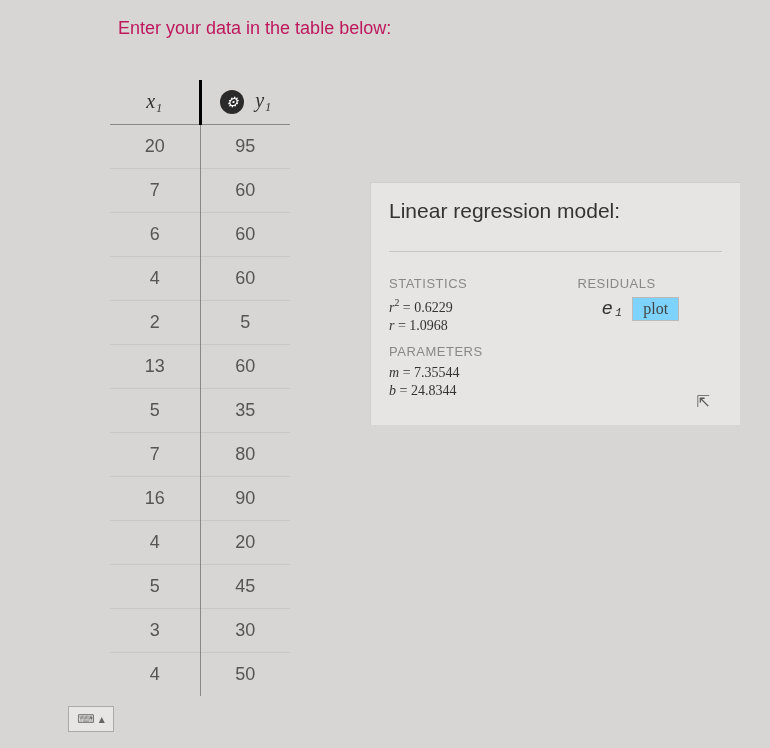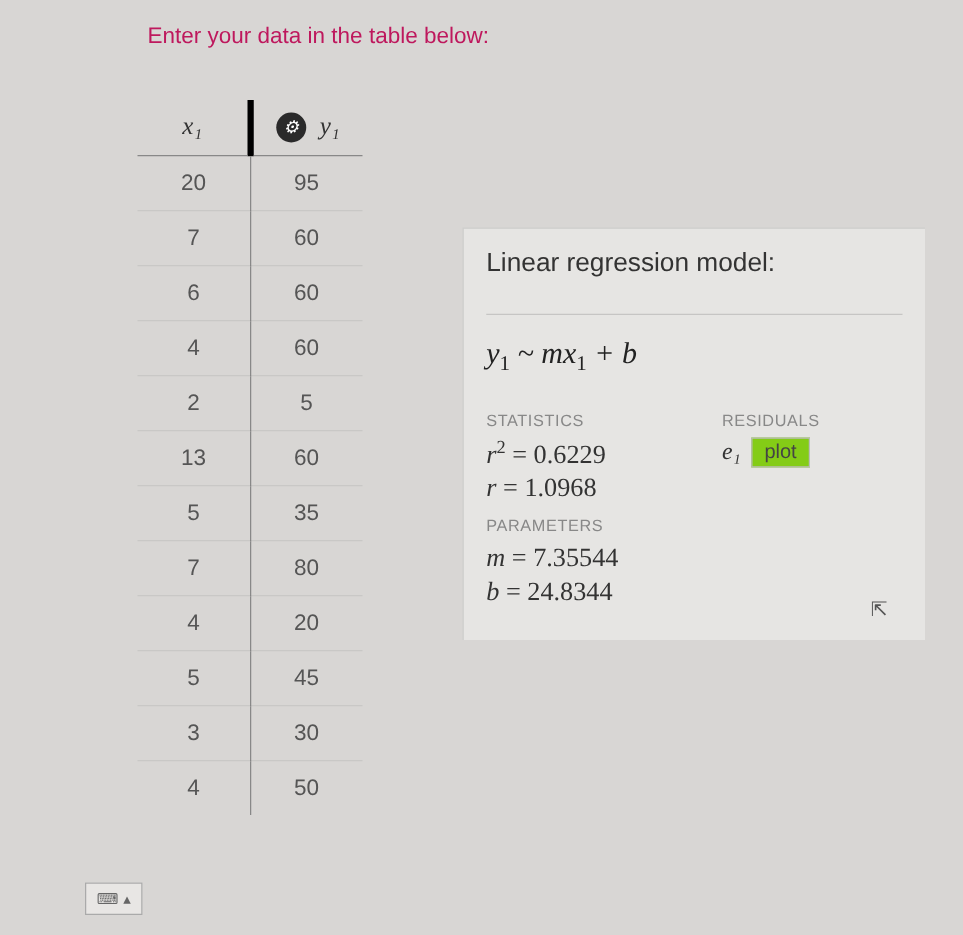--- a/index.html
+++ b/index.html
@@ -38,21 +38,21 @@
   }
   .data-table th {
     font-style: italic;
     font-family: "Times New Roman", serif;
     font-size: 20px;
     color: #333;
     border-bottom: 1px solid #888;
     position: relative;
   }
   .data-table td.col-x { border-right: 1px solid #888; }
-  .data-table th.col-x { border-right: 5px solid #000000; }
+  .data-table th.col-x { border-right: 3px solid #000000; }
   .data-table tbody tr td { border-bottom: 1px solid rgba(120,120,120,0.15); }
   .data-table tbody tr:last-child td { border-bottom: none; }
   .gear {
     display: inline-flex;
     width: 24px; height: 24px;
     border-radius: 50%;
     background: #2a2a2a;
     color: #fff;
     align-items: center;
     justify-content: center;
@@ -89,43 +89,45 @@
   }
   .stat-block { flex: 1; }
   .stat-head {
     font-size: 13px;
     letter-spacing: 0.5px;
     color: #888;
     margin: 10px 0 6px 0;
   }
   .stat-line {
     font-family: "Times New Roman", serif;
-    font-size: 21px;
+    font-size: 14px;
     color: #333;
     margin: 2px 0;
   }
   .stat-line i { font-style: italic; }
   .sup { font-size: 0.7em; vertical-align: super; }
   .resid-row {
     display: flex;
     align-items: center;
     gap: 8px;
   }
   .resid-label {
-    font-family: Liberation Serif, serif;
+    font-family: Liberation Mono, monospace;
     font-style: italic;
     font-size: 19px;
+    margin-left: 24px;
   }
   .plot-btn {
-    background: #84cc16;
+    background: #7dd3fc;
     border: 1px solid #bbb;
     padding: 2px 10px;
     font-size: 16px;
     color: #444;
     cursor: pointer;
+    font-family: Liberation Serif, serif;
   }
   .cursor {
     position: absolute;
     right: 30px;
     bottom: 14px;
     font-size: 16px;
     color: #555;
   }
   .keyboard-toggle {
     position: absolute;
@@ -194,20 +196,24 @@
         </tr>
         <tr>
           <td class="col-x">5</td>
           <td>35</td>
         </tr>
         <tr>
           <td class="col-x">7</td>
           <td>80</td>
         </tr>
         <tr>
+          <td class="col-x">16</td>
+          <td>90</td>
+        </tr>
+        <tr>
           <td class="col-x">4</td>
           <td>20</td>
         </tr>
         <tr>
           <td class="col-x">5</td>
           <td>45</td>
         </tr>
         <tr>
           <td class="col-x">3</td>
           <td>30</td>
@@ -216,21 +222,20 @@
           <td class="col-x">4</td>
           <td>50</td>
         </tr>
       </tbody>
   </table>
 </div>
 
 <div class="panel">
   <div class="panel-title">Linear regression model:</div>
   <hr class="hr-ish">
-  <div class="equation" id="eq">y<span class="sub">1</span> ~ mx<span class="sub">1</span> + b</div>
 
   <div class="stat-cols">
     <div class="stat-block">
       <div class="stat-head">STATISTICS</div>
       <div class="stat-line">
         <i>r</i><span class="sup">2</span> = <span>0.6229</span>
       </div>
       <div class="stat-line">
         <i>r</i> = <span>1.0968</span>
       </div>

